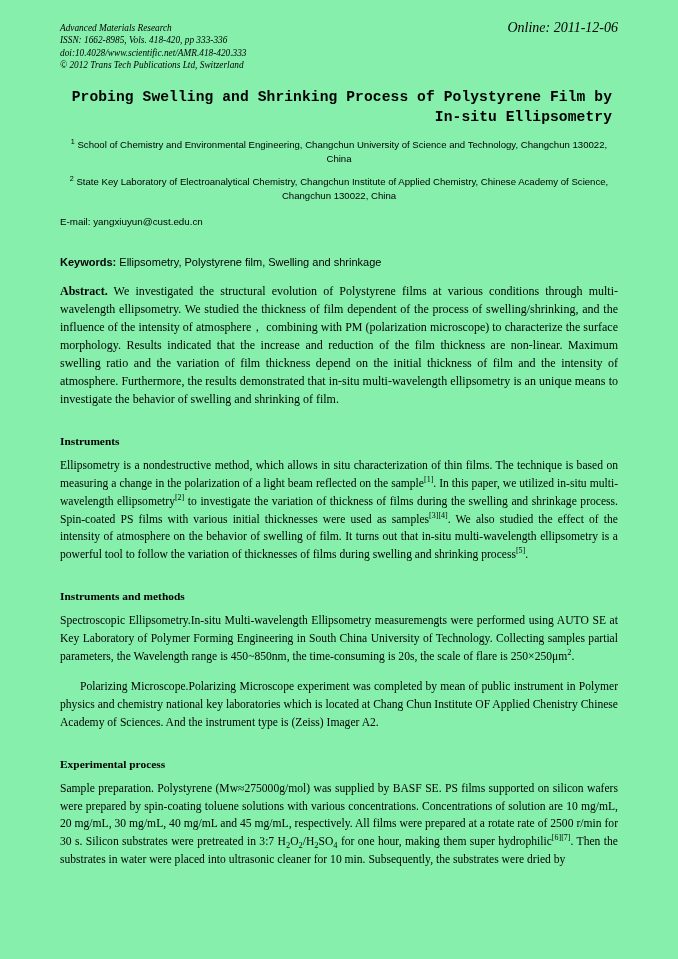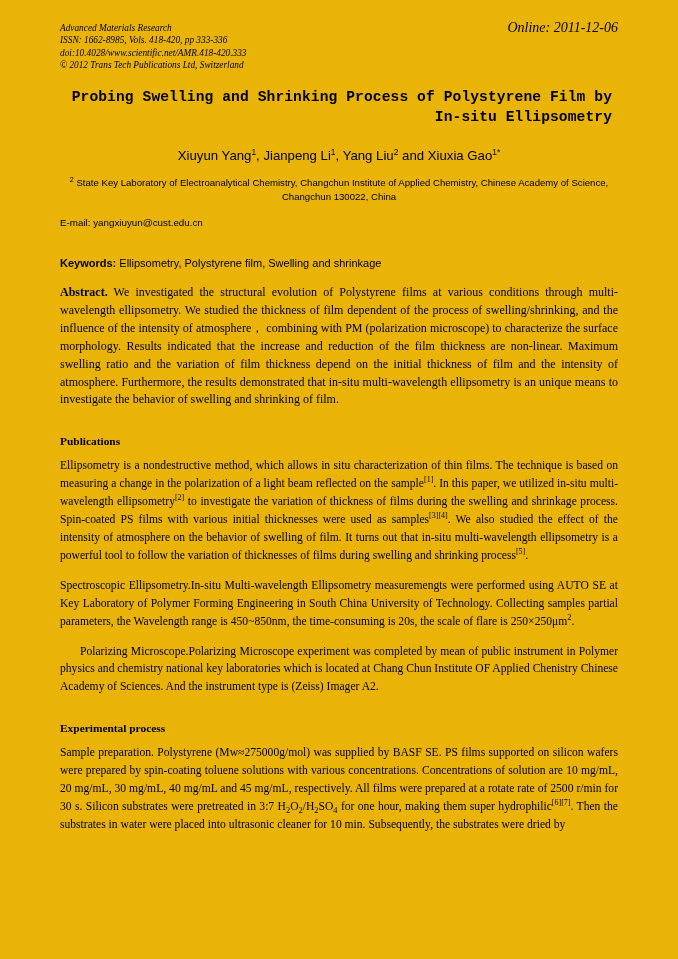--- a/index.html
+++ b/index.html
@@ -4,21 +4,21 @@
 <style>
   html, body {
     margin: 0;
     padding: 0;
     background: #ffffff;
   }
   .page {
     position: relative;
     width: 678px;
     height: 959px;
-    background: #eab308;
+    background: #86efac;
     overflow: hidden;
     font-family: "Liberation Serif", "DejaVu Serif", serif;
     color: #000000;
   }
   .content {
     position: absolute;
     left: 60px;
     top: 22px;
     width: 558px;
   }
@@ -164,41 +164,42 @@
         <div>Advanced Materials Research</div>
         <div>ISSN: 1662-8985, Vols. 418-420, pp 333-336</div>
         <div>doi:10.4028/www.scientific.net/AMR.418-420.333</div>
         <div>© 2012 Trans Tech Publications Ltd, Switzerland</div>
       </div>
       <div class="masthead-right">Online: 2011-12-06</div>
     </div>
 
     <div class="title">Probing Swelling and Shrinking Process of Polystyrene Film by In-situ Ellipsometry</div>
 
-    <div class="authors"><span>Xiuyun Yang</span><sup>1</sup><span>, </span><span>Jianpeng Li</span><sup>1</sup><span>, </span><span>Yang Liu</span><sup>2</sup><span> and </span><span>Xiuxia Gao</span><sup>1*</sup></div>
 
     <div class="affiliations">
+        <div class="aff"><sup>1</sup><span> School of Chemistry and Environmental Engineering, Changchun University of Science and Technology, Changchun 130022, China</span></div>
         <div class="aff"><sup>2</sup><span> State Key Laboratory of Electroanalytical Chemistry, Changchun Institute of Applied Chemistry, Chinese Academy of Science, Changchun 130022, China</span></div>
       </div>
 
     <div class="email">E-mail: yangxiuyun@cust.edu.cn</div>
 
     <div class="keywords">
       <b>Keywords:</b>
       <span>Ellipsometry, Polystyrene film, Swelling and shrinkage</span>
     </div>
 
     <div class="abstract">
       <b>Abstract.</b>
       <span>We investigated the structural evolution of Polystyrene films at various conditions through multi-wavelength ellipsometry. We studied the thickness of film dependent of the process of swelling/shrinking, and the influence of the intensity of atmosphere， combining with PM (polarization microscope) to characterize the surface morphology. Results indicated that the increase and reduction of the film thickness are non-linear. Maximum swelling ratio and the variation of film thickness depend on the initial thickness of film and the intensity of atmosphere. Furthermore, the results demonstrated that in-situ multi-wavelength ellipsometry is an unique means to investigate the behavior of swelling and shrinking of film.</span>
     </div>
 
     <div>
-        <div class="section-head">Publications</div>
+        <div class="section-head">Instruments</div>
         <p class="body">Ellipsometry is a nondestructive method, which allows in situ characterization of thin films. The technique is based on measuring a change in the polarization of a light beam reflected on the sample<sup class="ref">[1]</sup>. In this paper, we utilized in-situ multi-wavelength ellipsometry<sup class="ref">[2]</sup> to investigate the variation of thickness of films during the swelling and shrinkage process. Spin-coated PS films with various initial thicknesses were used as samples<sup class="ref">[3][4]</sup>. We also studied the effect of the intensity of atmosphere on the behavior of swelling of film. It turns out that in-situ multi-wavelength ellipsometry is a powerful tool to follow the variation of thicknesses of films during swelling and shrinking process<sup class="ref">[5]</sup>.</p>
+        <div class="section-head">Instruments and methods</div>
         <p class="body">Spectroscopic Ellipsometry.In-situ Multi-wavelength Ellipsometry measuremengts were performed using AUTO SE at Key Laboratory of Polymer Forming Engineering in South China University of Technology. Collecting samples partial parameters, the Wavelength range is 450~850nm, the time-consuming is 20s, the scale of flare is 250×250μm<sup class="sp">2</sup>.</p>
         <p class="body indent">Polarizing Microscope.Polarizing Microscope experiment was completed by mean of public instrument in Polymer physics and chemistry national key laboratories which is located at Chang Chun Institute OF Applied Chenistry Chinese Academy of Sciences. And the instrument type is (Zeiss) Imager A2.</p>
         <div class="section-head">Experimental process</div>
         <p class="body">Sample preparation. Polystyrene (Mw≈275000g/mol) was supplied by BASF SE. PS films supported on silicon wafers were prepared by spin-coating toluene solutions with various concentrations. Concentrations of solution are 10 mg/mL, 20 mg/mL, 30 mg/mL, 40 mg/mL and 45 mg/mL, respectively. All films were prepared at a rotate rate of 2500 r/min for 30 s. Silicon substrates were pretreated in 3:7 H<sub class="sb">2</sub>O<sub class="sb">2</sub>/H<sub class="sb">2</sub>SO<sub class="sb">4</sub> for one hour, making them super hydrophilic<sup class="ref">[6][7]</sup>. Then the substrates in water were placed into ultrasonic cleaner for 10 min. Subsequently, the substrates were dried by</p>
       </div>
 
   </div>
 </div>
 
 </body></html>

